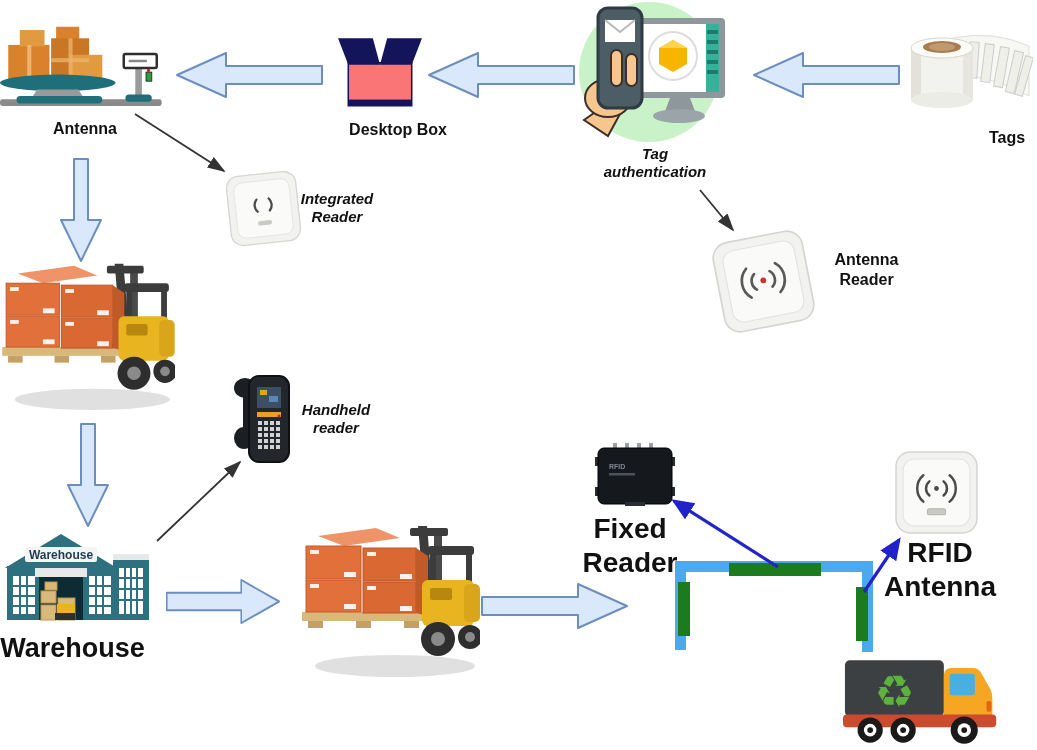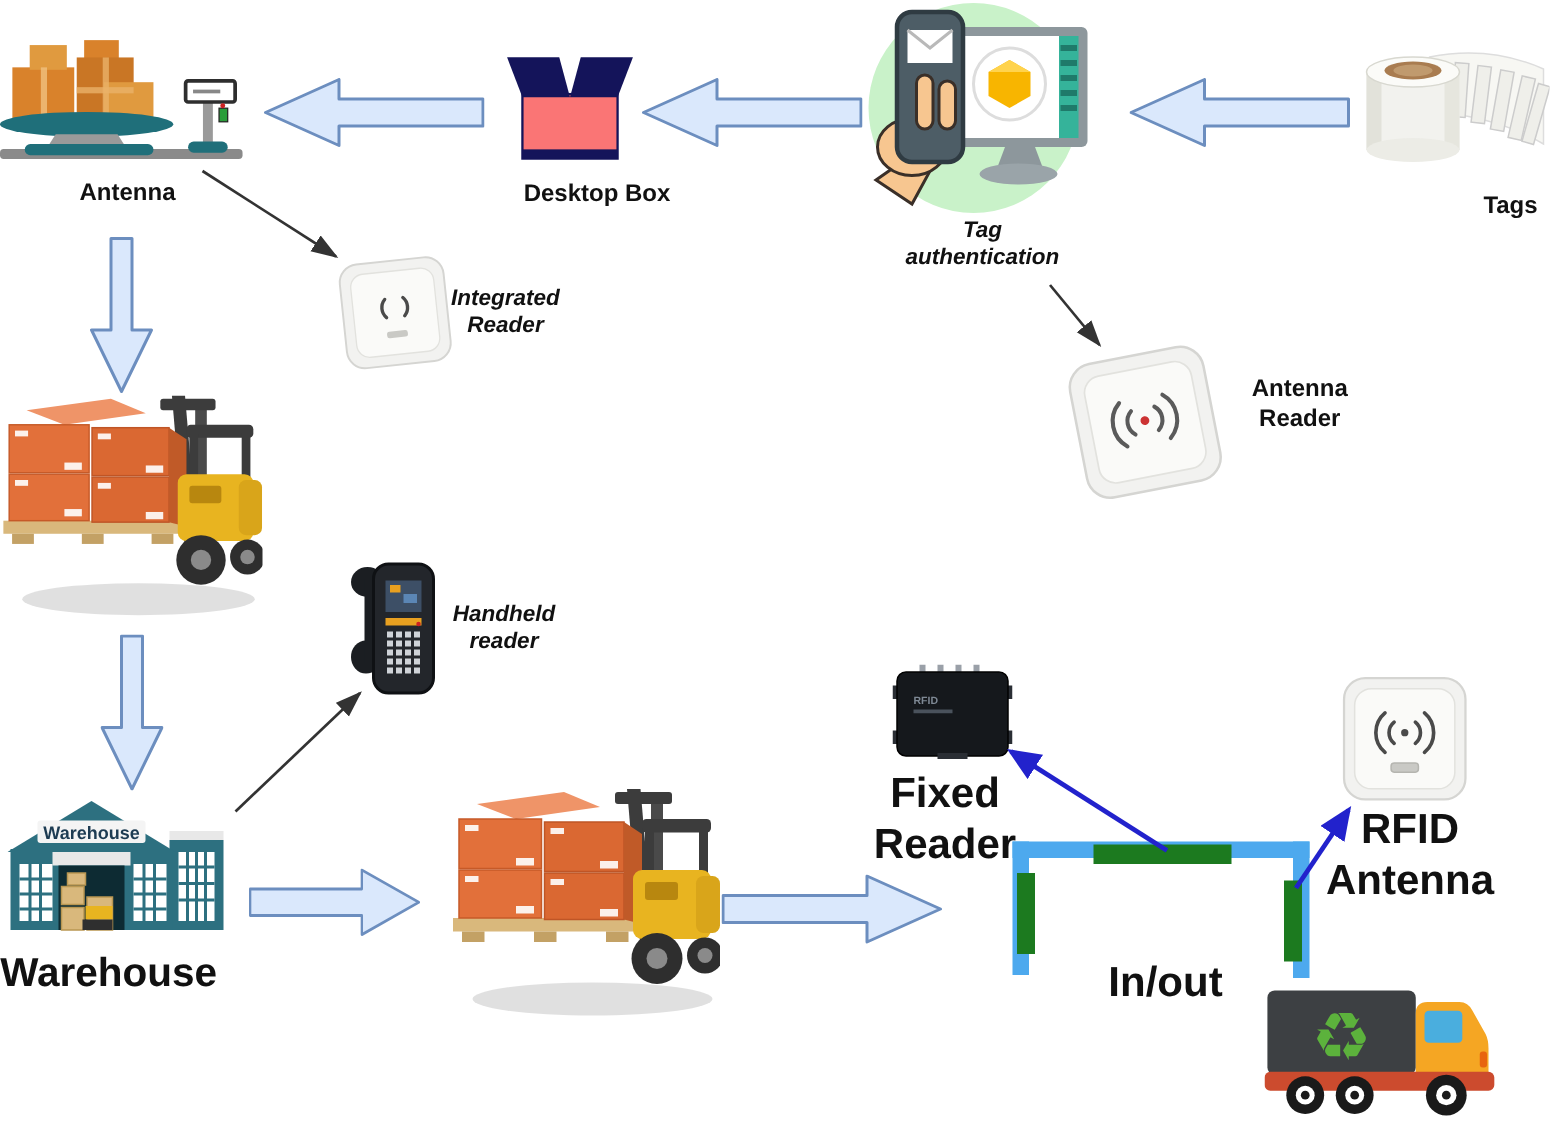--- a/index.html
+++ b/index.html
@@ -399,15 +399,14 @@
 Reader</div>
   <div class="lbl lbl-md" style="left:804px;top:250px;width:125px">Antenna
 Reader</div>
   <div class="lbl lbl-sm" style="left:281px;top:401px;width:110px">Handheld
 reader</div>
   <div class="lbl lbl-xl" style="left:0px;top:632px;width:145px">Warehouse</div>
   <div class="lbl lbl-lg" style="left:565px;top:512px;width:130px">Fixed
 Reader</div>
   <div class="lbl lbl-lg" style="left:875px;top:536px;width:130px">RFID
 Antenna</div>
-  <div class="lbl lbl-lg" style="left:712px;top:638px;width:130px">In/out</div>
 
 </div>
 
 </body></html>

